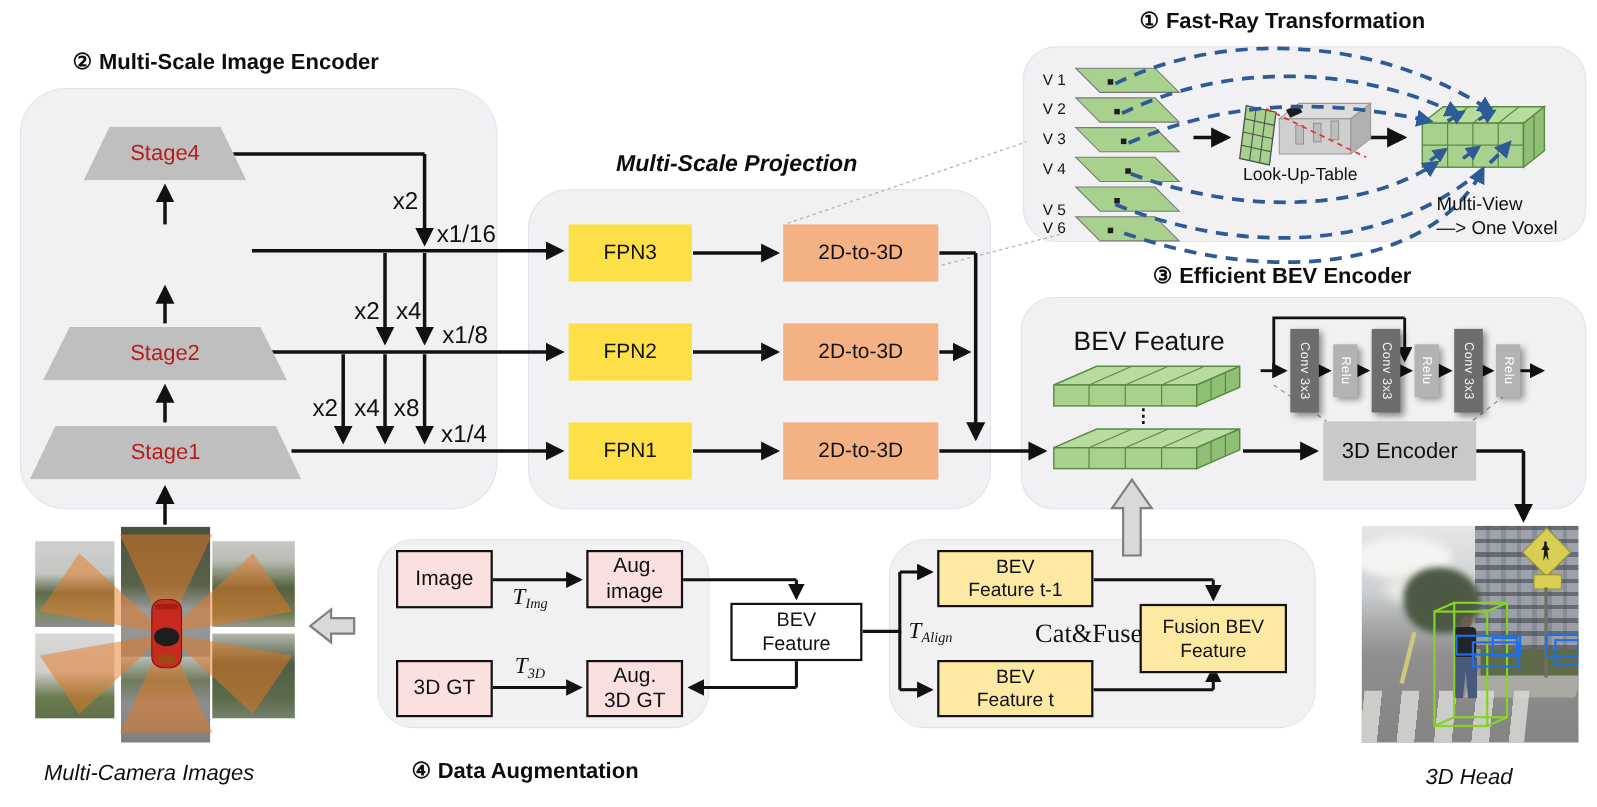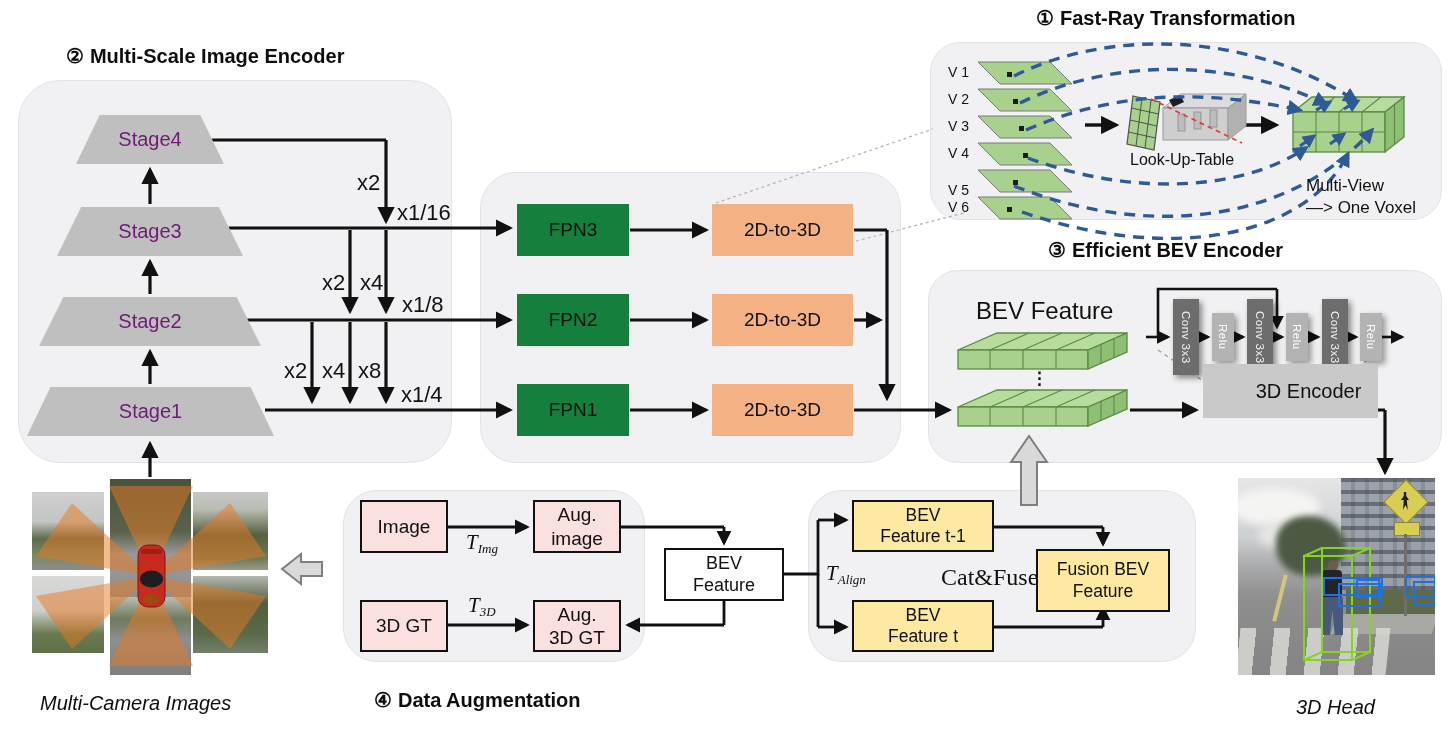--- a/index.html
+++ b/index.html
@@ -6,22 +6,22 @@
   #canvas{position:relative;width:1452px;height:734px;background:#fff;
           font-family:"Liberation Sans",sans-serif;color:#111;overflow:hidden;}
   .abs{position:absolute;}
   .panel{position:absolute;background:#f1f1f3;border:1px solid #e2e2ea;box-sizing:border-box;}
   .ptitle{position:absolute;font-weight:700;font-size:20px;white-space:nowrap;color:#0d0d0d;z-index:12;}
   .ptitle .num{font-weight:700;margin-right:6px;}
   .ititle{position:absolute;font-style:italic;font-weight:600;font-size:21px;white-space:nowrap;color:#0d0d0d;z-index:12;}
   .caption{position:absolute;font-style:italic;font-size:20px;white-space:nowrap;color:#0d0d0d;z-index:12;}
   svg.layer{position:absolute;left:0;top:0;z-index:5;}
   .stage{position:absolute;background:#bfbfbf;display:flex;align-items:center;justify-content:center;
-         font-size:20px;color:#701a75;z-index:10;}
-  .bluebox{position:absolute;background:#15803d;display:flex;align-items:center;justify-content:center;
+         font-size:20px;color:#b91c1c;z-index:10;}
+  .bluebox{position:absolute;background:#fde047;display:flex;align-items:center;justify-content:center;
          font-size:19px;z-index:10;}
   .orangebox{position:absolute;background:#f4b183;display:flex;align-items:center;justify-content:center;
          font-size:19px;z-index:10;}
   .bbox{position:absolute;border:2.5px solid #111;box-sizing:border-box;display:flex;flex-direction:column;
         align-items:center;justify-content:center;line-height:1.22;z-index:10;text-align:center;}
   .pink{background:#fae0de;font-size:19px;}
   .yellow{background:#fde9a2;font-size:17.5px;}
   .white{background:#fff;font-size:18px;}
   .mult{position:absolute;font-size:22px;z-index:11;white-space:nowrap;}
   .math{position:absolute;font-family:"Liberation Serif",serif;font-style:italic;font-size:21px;z-index:11;white-space:nowrap;}
@@ -308,31 +308,29 @@
 
   <div class="ptitle" style="left:1036px;top:6px;">
     <span class="num">①</span><span>Fast-Ray Transformation</span>
   </div>
   <div class="ptitle" style="left:66px;top:44px;">
     <span class="num">②</span><span>Multi-Scale Image Encoder</span>
   </div>
   <div class="ptitle" style="left:1048px;top:238px;">
     <span class="num">③</span><span>Efficient BEV  Encoder</span>
   </div>
+  <div class="ititle" style="left:560px;top:137px;">Multi-Scale Projection</div>
   <div class="ptitle" style="left:374px;top:688px;">
     <span class="num">④</span><span>Data Augmentation</span>
   </div>
   <div class="caption" style="left:40px;top:692px;">Multi-Camera Images</div>
   <div class="caption" style="left:1296px;top:696px;">3D Head</div>
 
   <div class="stage" style="left:76px;top:115px;width:148px;height:49px;clip-path:polygon(16% 0,84% 0,100% 100%,0 100%);">
     <span>Stage4</span>
-    </div>
-  <div class="stage" style="left:57px;top:207px;width:186px;height:49px;clip-path:polygon(13% 0,87% 0,100% 100%,0 100%);">
-    <span>Stage3</span>
     </div>
   <div class="stage" style="left:39px;top:297px;width:222px;height:49px;clip-path:polygon(11% 0,89% 0,100% 100%,0 100%);">
     <span>Stage2</span>
     </div>
   <div class="stage" style="left:27px;top:387px;width:247px;height:49px;clip-path:polygon(9.5% 0,90.5% 0,100% 100%,0 100%);">
     <span>Stage1</span>
     </div>
 
   <div class="mult" style="left:357px;top:170px;">x2</div>
   <div class="mult" style="left:397px;top:200px;">x1/16</div>
@@ -386,21 +384,21 @@
     </div>
   <div class="relubox" style="left:1286px;top:313px;width:22px;height:48px;">
       <span>Relu</span>
     </div>
   <div class="convbox" style="left:1322px;top:299px;width:26px;height:76px;">
       <span>Conv 3x3</span>
     </div>
   <div class="relubox" style="left:1360px;top:313px;width:22px;height:48px;">
       <span>Relu</span>
     </div>
-  <div class="encbox" style="left:1203px;top:364px;width:139px;height:54px;padding-left:36px;">
+  <div class="encbox" style="left:1203px;top:383px;width:139px;height:54px;">
       <span>3D Encoder</span>
     </div>
 
   <div class="bbox pink" style="left:360px;top:500px;width:88px;height:53px;">
       <span>Image</span>
     </div>
   <div class="bbox pink" style="left:533px;top:500px;width:88px;height:53px;">
     <span>Aug.</span>
       <span>image</span>
     </div>

